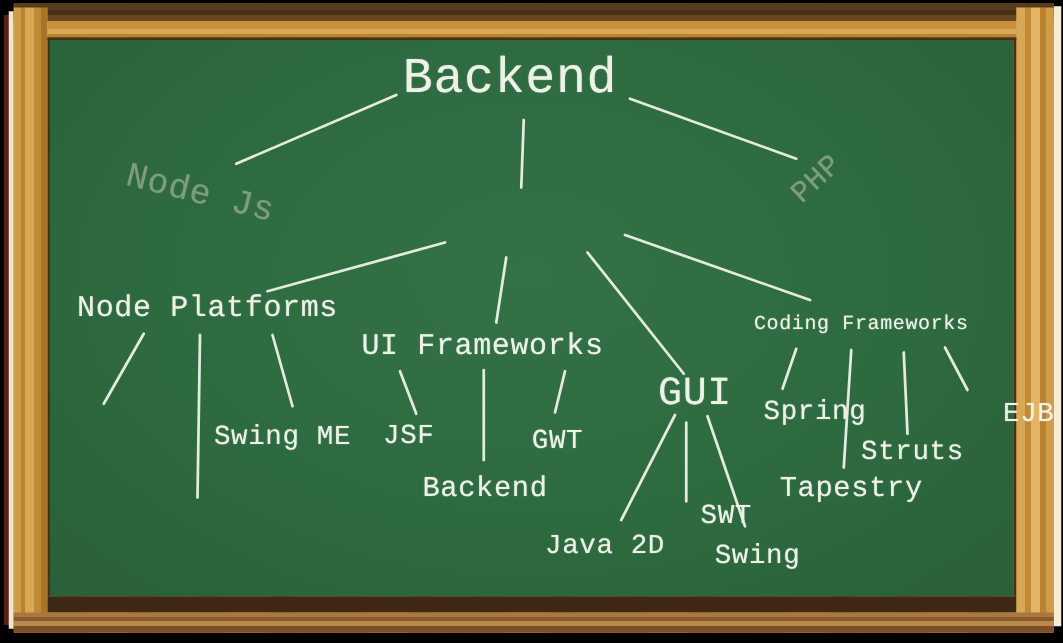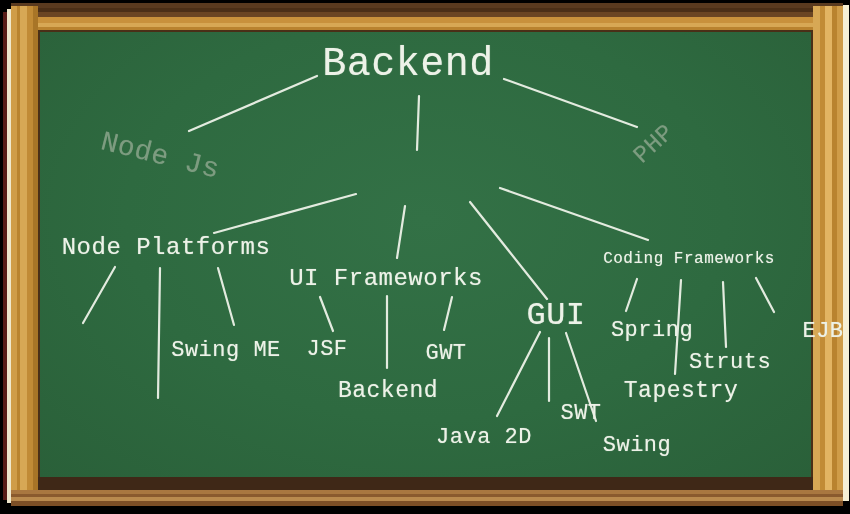--- a/index.html
+++ b/index.html
@@ -96,20 +96,20 @@
   <div class="node faded" style="left:654px;top:144px;font-size:24px;transform:translate(-50%,-50%) rotate(-43deg)">PHP</div>
   <div class="node chalk" style="left:166px;top:247px;font-size:24px">Node Platforms</div>
   <div class="node chalk" style="left:226px;top:350px;font-size:22px">Swing ME</div>
   <div class="node chalk" style="left:386px;top:278px;font-size:24px">UI Frameworks</div>
   <div class="node chalk" style="left:327px;top:349px;font-size:22px">JSF</div>
   <div class="node chalk" style="left:388px;top:391px;font-size:23px">Backend</div>
   <div class="node chalk" style="left:446px;top:353px;font-size:22px">GWT</div>
   <div class="node chalk" style="left:556px;top:315px;font-size:32px">GUI</div>
   <div class="node chalk" style="left:484px;top:437px;font-size:22px">Java 2D</div>
   <div class="node chalk" style="left:581px;top:413px;font-size:22px">SWT</div>
-  <div class="node chalk" style="left:637px;top:445px;font-size:22px">Swing</div>
+  <div class="node chalk" style="left:606px;top:445px;font-size:22px">Swing</div>
   <div class="node chalk" style="left:689px;top:259px;font-size:16px">Coding Frameworks</div>
   <div class="node chalk" style="left:652px;top:330px;font-size:22px">Spring</div>
   <div class="node chalk" style="left:681px;top:391px;font-size:23px">Tapestry</div>
   <div class="node chalk" style="left:730px;top:362px;font-size:22px">Struts</div>
   <div class="node chalk" style="left:823px;top:331px;font-size:22px">EJB</div>
 
 </div>
 
 </body></html>

